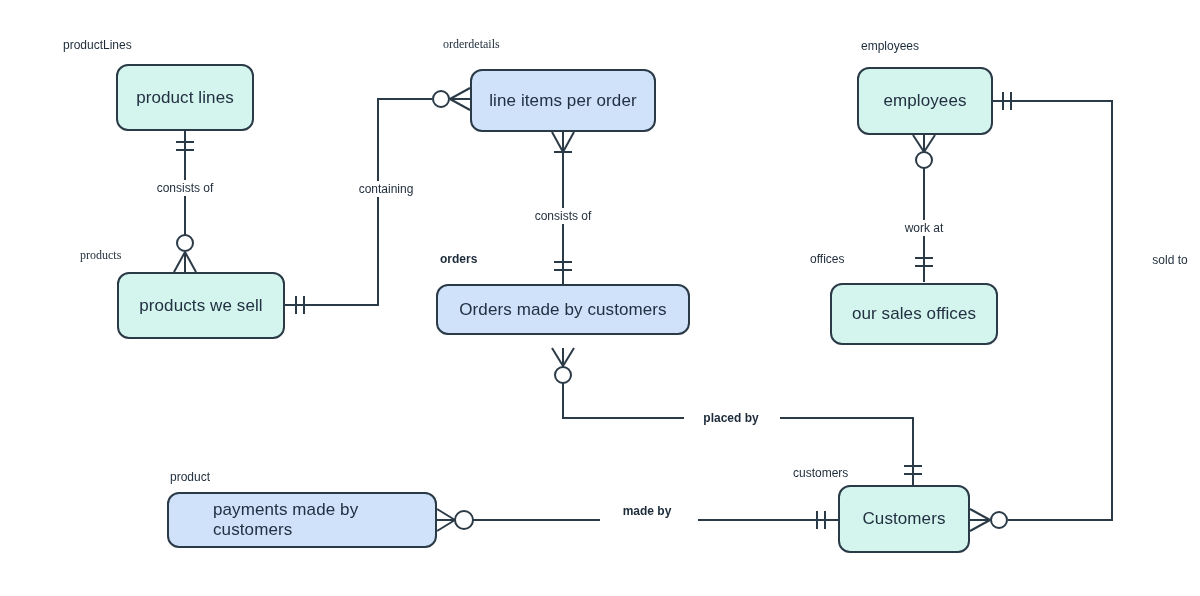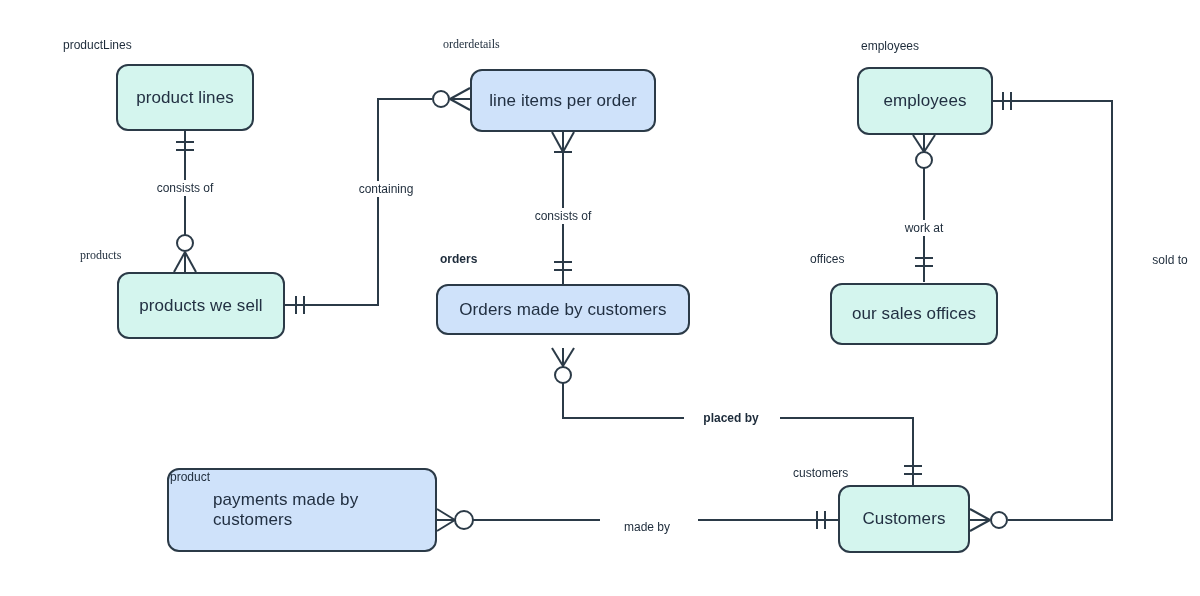--- a/index.html
+++ b/index.html
@@ -168,21 +168,21 @@
   </div>
 
   <div class="entity mint" style="left:857px;top:67px;width:136px;height:68px;">
     <span>employees</span>
   </div>
 
   <div class="entity mint" style="left:830px;top:283px;width:168px;height:62px;">
     <span>our sales offices</span>
   </div>
 
-  <div class="entity blue" style="left:167px;top:468px;width:270px;height:84px;padding-left:44px;">
+  <div class="entity blue" style="left:167px;top:492px;width:270px;height:56px;padding-left:44px;">
     <span>payments made by customers</span>
   </div>
 
   <div class="entity mint" style="left:838px;top:485px;width:132px;height:68px;">
     <span>Customers</span>
   </div>
 
   <div class="ent-label" style="left:63px;top:38px;">productLines</div>
   <div class="ent-label" style="left:80px;top:248px;font-family:Liberation Serif, serif;">products</div>
   <div class="ent-label" style="left:443px;top:37px;font-family:Liberation Serif, serif;">orderdetails</div>
@@ -191,15 +191,15 @@
   <div class="ent-label" style="left:810px;top:252px;">offices</div>
   <div class="ent-label" style="left:170px;top:470px;">product</div>
   <div class="ent-label" style="left:793px;top:466px;">customers</div>
 
   <div class="rel-label" style="left:185px;top:188px;transform:translate(-50%,-50%);">consists of</div>
   <div class="rel-label" style="left:386px;top:189px;transform:translate(-50%,-50%);text-align:right;">containing</div>
   <div class="rel-label" style="left:563px;top:216px;transform:translate(-50%,-50%);">consists of</div>
   <div class="rel-label" style="left:924px;top:215px;transform:translate(-50%,-50%);margin-top:13px;">work at</div>
   <div class="rel-label" style="left:1170px;top:260px;transform:translate(-50%,-50%);">sold to</div>
   <div class="rel-label" style="left:731px;top:418px;transform:translate(-50%,-50%);font-weight:bold;">placed by</div>
-  <div class="rel-label" style="left:647px;top:527px;transform:translate(-50%,-50%);">made by</div>
+  <div class="rel-label" style="left:647px;top:511px;transform:translate(-50%,-50%);font-weight:bold;">made by</div>
 
 </div>
 
 </body></html>

